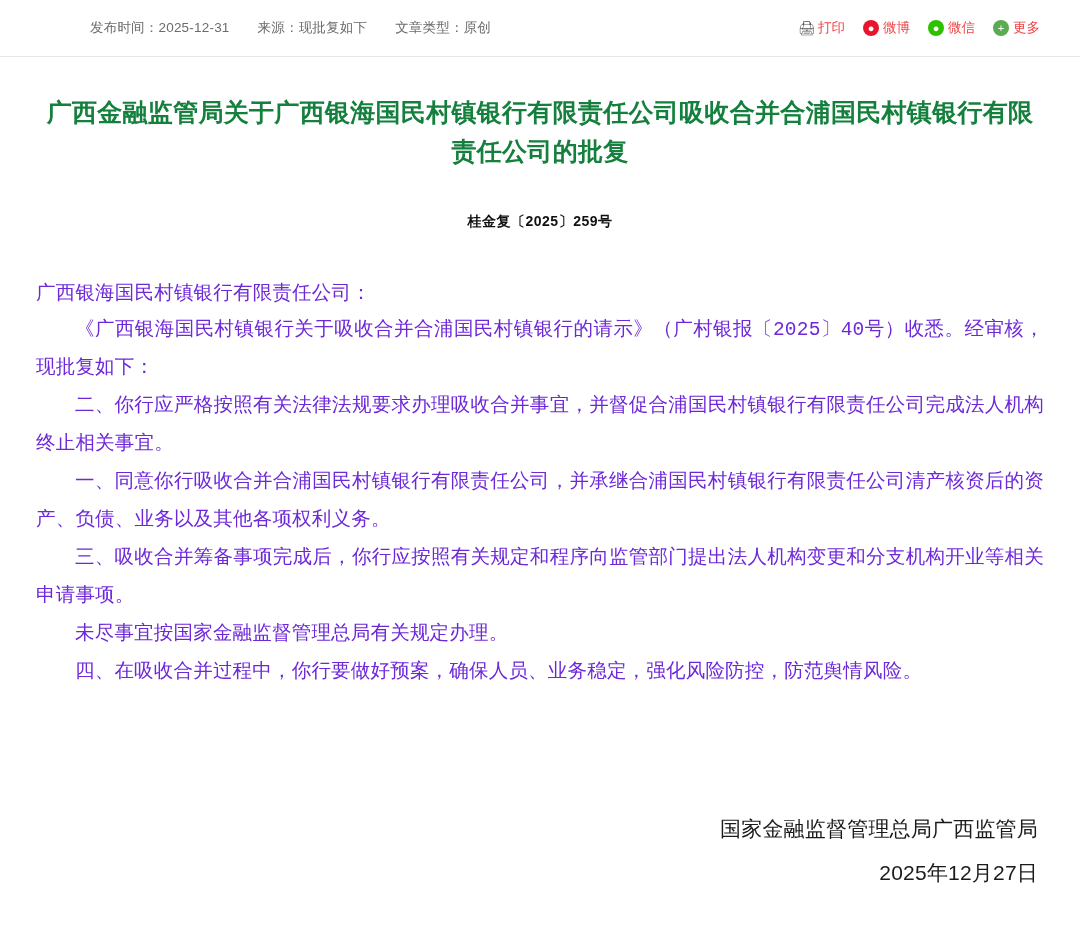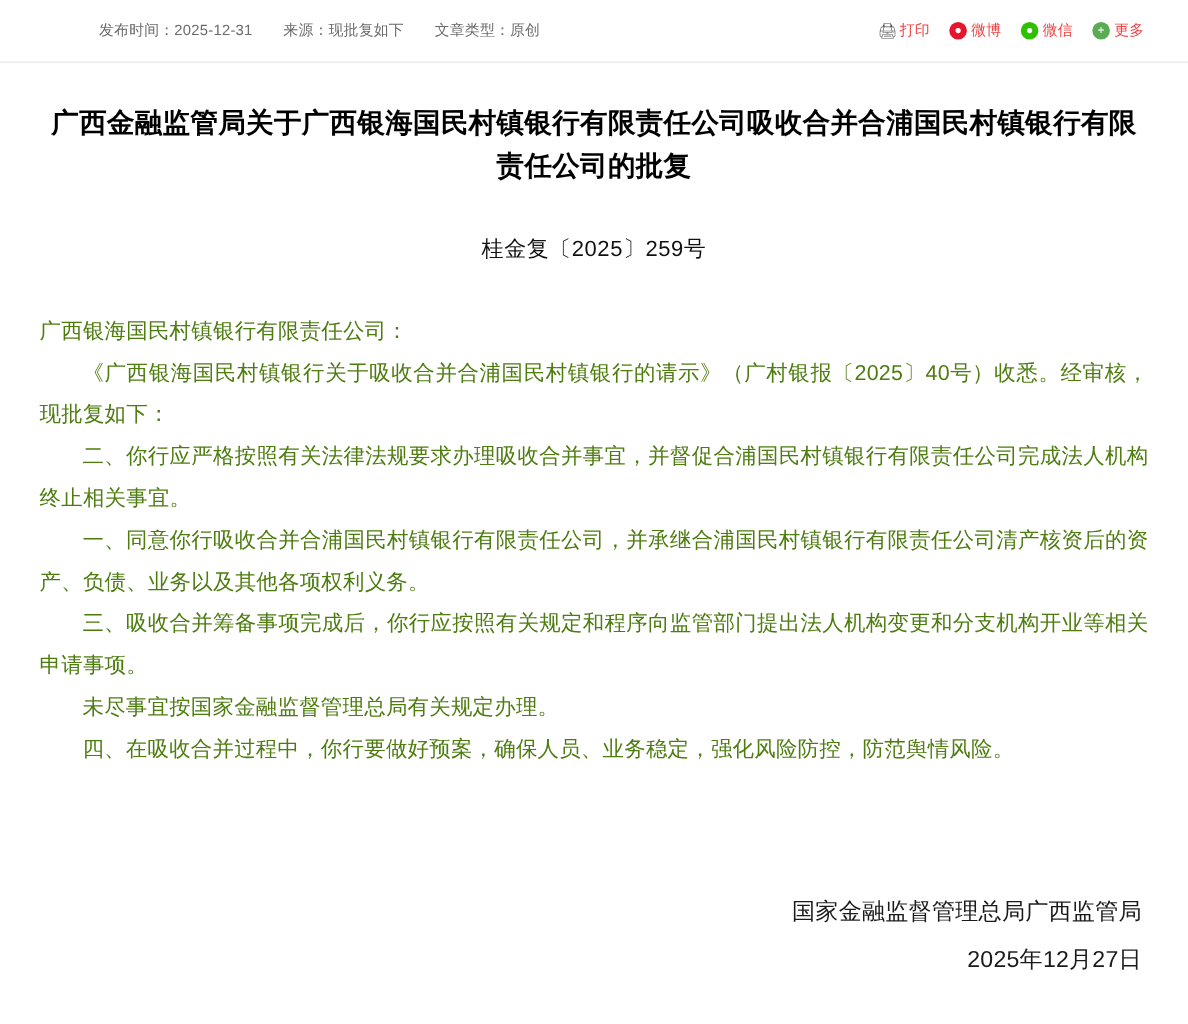--- a/index.html
+++ b/index.html
@@ -88,46 +88,47 @@
     padding: 0 36px;
     box-sizing: border-box;
   }
 
   .title {
     margin: 36px 0 0 0;
     font-size: 25px;
     line-height: 1.55;
     font-weight: bold;
     text-align: center;
-    color: #000000;
+    color: #15803d;
     letter-spacing: 0.3px;
   }
 
   .doc-number {
     margin-top: 42px;
     text-align: center;
-    font-size: 20px;
-    font-weight: normal;
+    font-size: 14px;
+    font-weight: bold;
     letter-spacing: 0.5px;
     color: #111;
   }
 
   .content {
     margin-top: 42px;
     font-size: 19.5px;
     line-height: 1.95;
-    color: #4d7c0f;
+    color: #6d28d9;
     letter-spacing: 0.2px;
     text-align: justify;
   }
   .content p {
     margin: 0;
   }
   .content p.indent {
     text-indent: 2em;
+    font-family: Liberation Mono, monospace;
   }
 
   .signature {
     position: absolute;
     right: 42px;
     bottom: 36px;
     text-align: right;
     font-size: 21px;
     line-height: 2.1;
     color: #1a1a1a;

